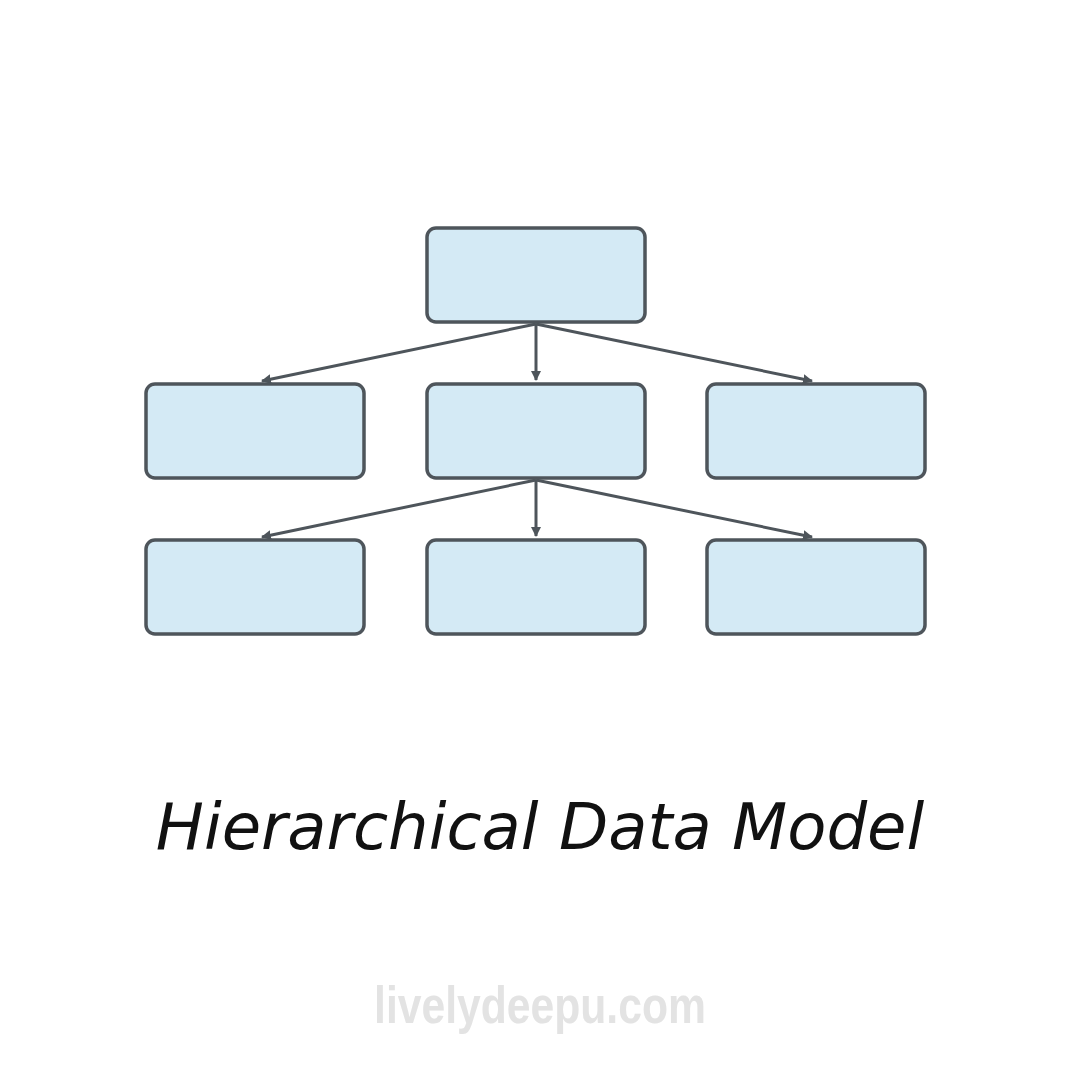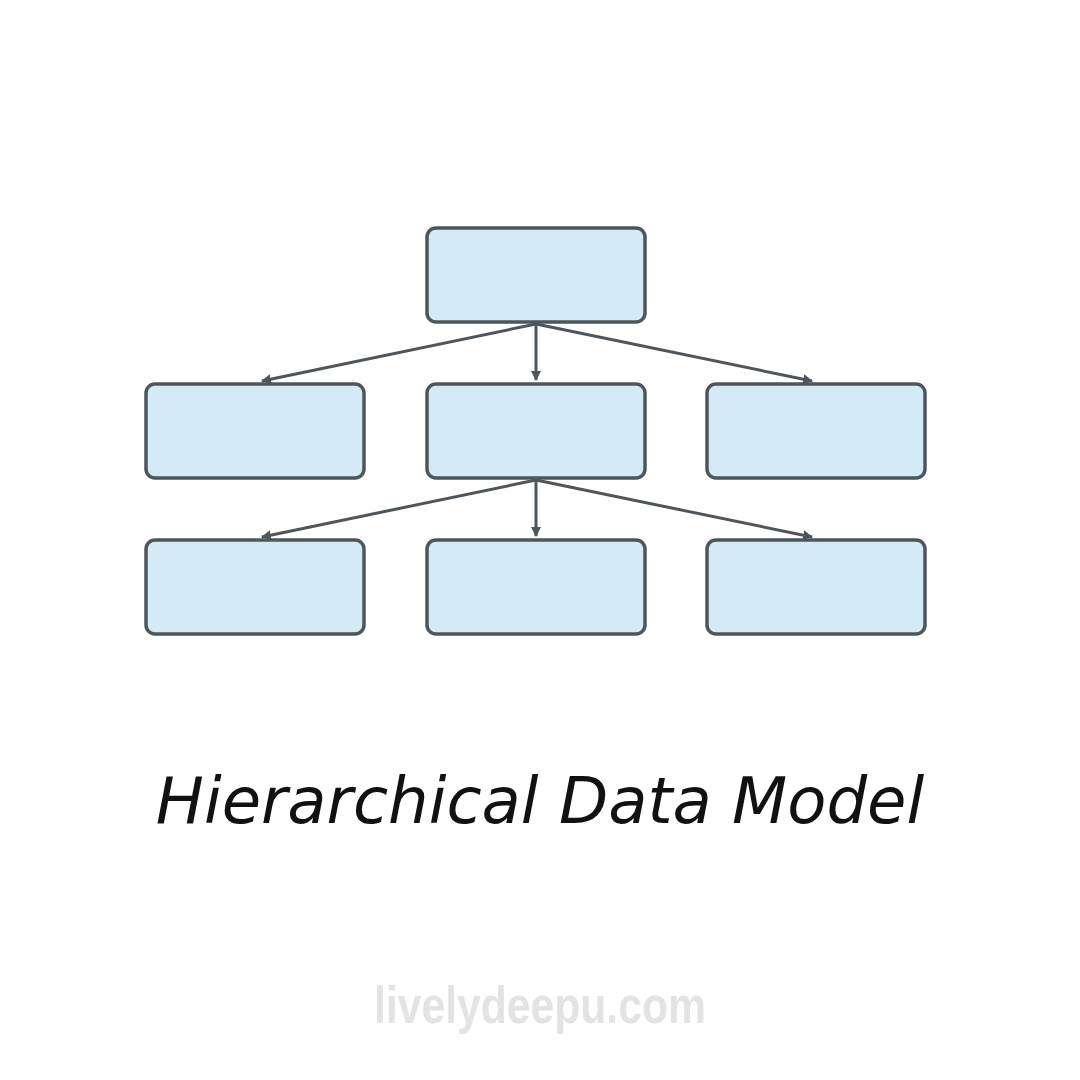--- a/index.html
+++ b/index.html
@@ -1,18 +1,18 @@
 <!DOCTYPE html>
 <html><head>
 <meta charset="utf-8">
 <style>
   html, body { margin:0; padding:0; background:#ffffff; }
   body { width:1080px; height:1080px; position:relative; overflow:hidden; }
   svg.diagram { position:absolute; left:0; top:0; }
-  .title { position:absolute; left:0; width:1080px; top:764px; text-align:center;
+  .title { position:absolute; left:0; width:1080px; top:790px; text-align:center;
     font-family:"DejaVu Sans", sans-serif; font-style:italic; font-size:64px; color:#111; }
   .watermark { position:absolute; left:0; width:1080px; top:975px; text-align:center;
     font-family:"Liberation Sans", sans-serif; font-weight:bold; font-size:52px; color:#e3e3e3;
     transform:scaleX(0.82); }
 </style>
 </head>
 <body>
 
 <svg class="diagram" width="1080" height="1080" viewBox="0 0 1080 1080">
   <defs>

